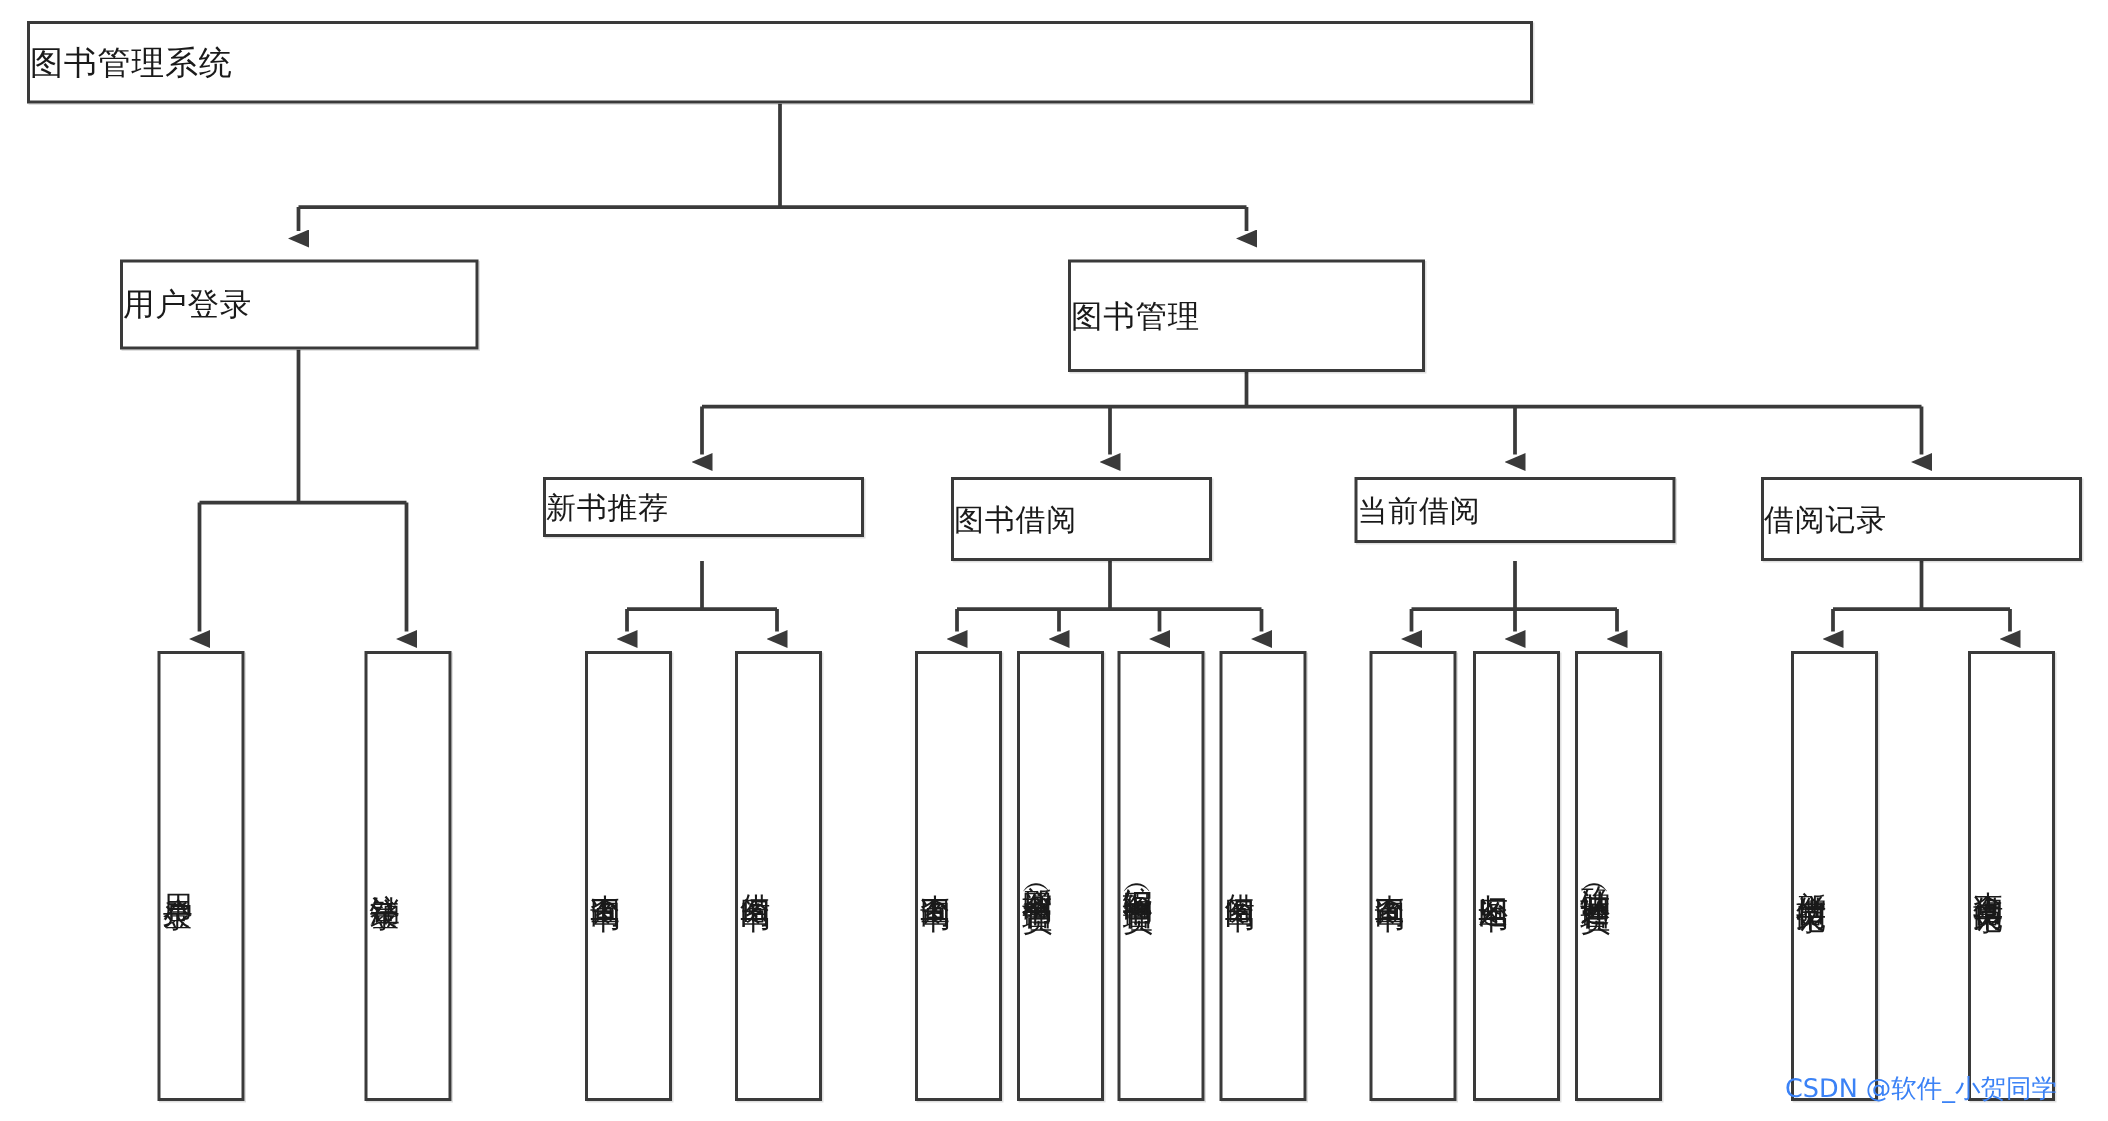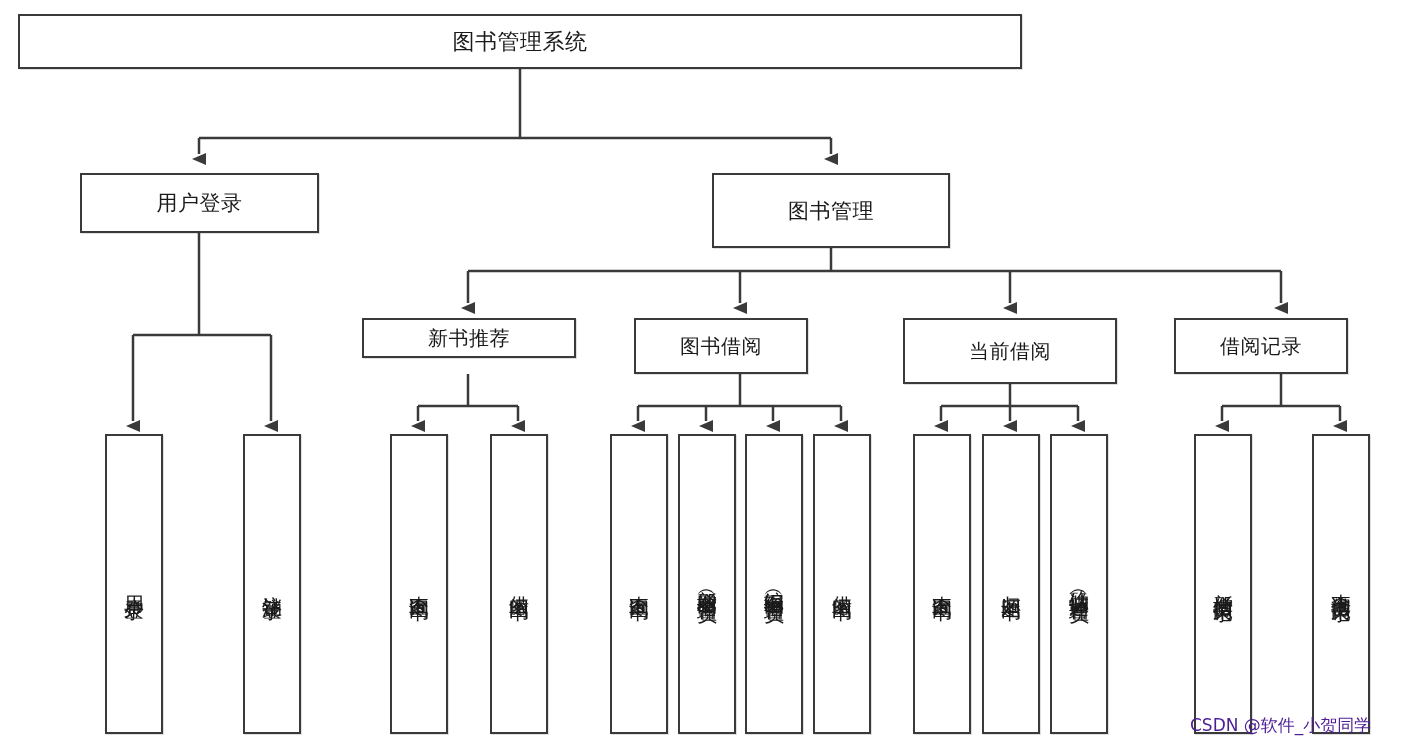--- a/index.html
+++ b/index.html
@@ -26,21 +26,21 @@
     height: 747px;
     pointer-events: none;
   }
   .node {
     position: absolute;
     box-sizing: border-box;
     border: 2px solid #3a3a3a;
     background: #ffffff;
     display: flex;
     align-items: center;
-    justify-content: center;
+    justify-content: flex-start;
     color: #1a1a1a;
     box-shadow: 1px 1px 0 rgba(0,0,0,0.12);
   }
   .node .label {
     display: block;
     text-align: center;
     letter-spacing: 0.5px;
   }
   
   .lvl0 {
@@ -62,21 +62,21 @@
     writing-mode: vertical-rl;
     text-orientation: upright;
     -webkit-writing-mode: vertical-rl;
     white-space: nowrap;
     line-height: 1.15;
     letter-spacing: 2px;
   }
   .watermark {
     position: absolute;
     font-size: 17px;
-    color: #4c1d95;
+    color: #3b82f6;
     white-space: nowrap;
     user-select: none;
     font-family: "DejaVu Sans", "Liberation Sans", sans-serif;
   }
 </style>
 </head>
 <body>
 
 <div id="canvas">
 
@@ -143,25 +143,25 @@
   </div>
 
   <div class="node lvl2" style="left:362px; top:318px; width:214px; height:40px;">
     <span class="label">新书推荐</span>
   </div>
 
   <div class="node lvl2" style="left:634px; top:318px; width:174px; height:56px;">
     <span class="label">图书借阅</span>
   </div>
 
-  <div class="node lvl2" style="left:903px; top:318px; width:214px; height:66px;">
+  <div class="node lvl2" style="left:903px; top:318px; width:214px; height:44px;">
     <span class="label">当前借阅</span>
   </div>
 
-  <div class="node lvl2" style="left:1174px; top:318px; width:174px; height:56px;">
+  <div class="node lvl2" style="left:1174px; top:318px; width:214px; height:56px;">
     <span class="label">借阅记录</span>
   </div>
 
   <div class="node leaf" style="left:105px; top:434px; width:58px; height:300px;">
     <span class="label">用户登录</span>
   </div>
 
   <div class="node leaf" style="left:243px; top:434px; width:58px; height:300px;">
     <span class="label">注销登录</span>
   </div>

